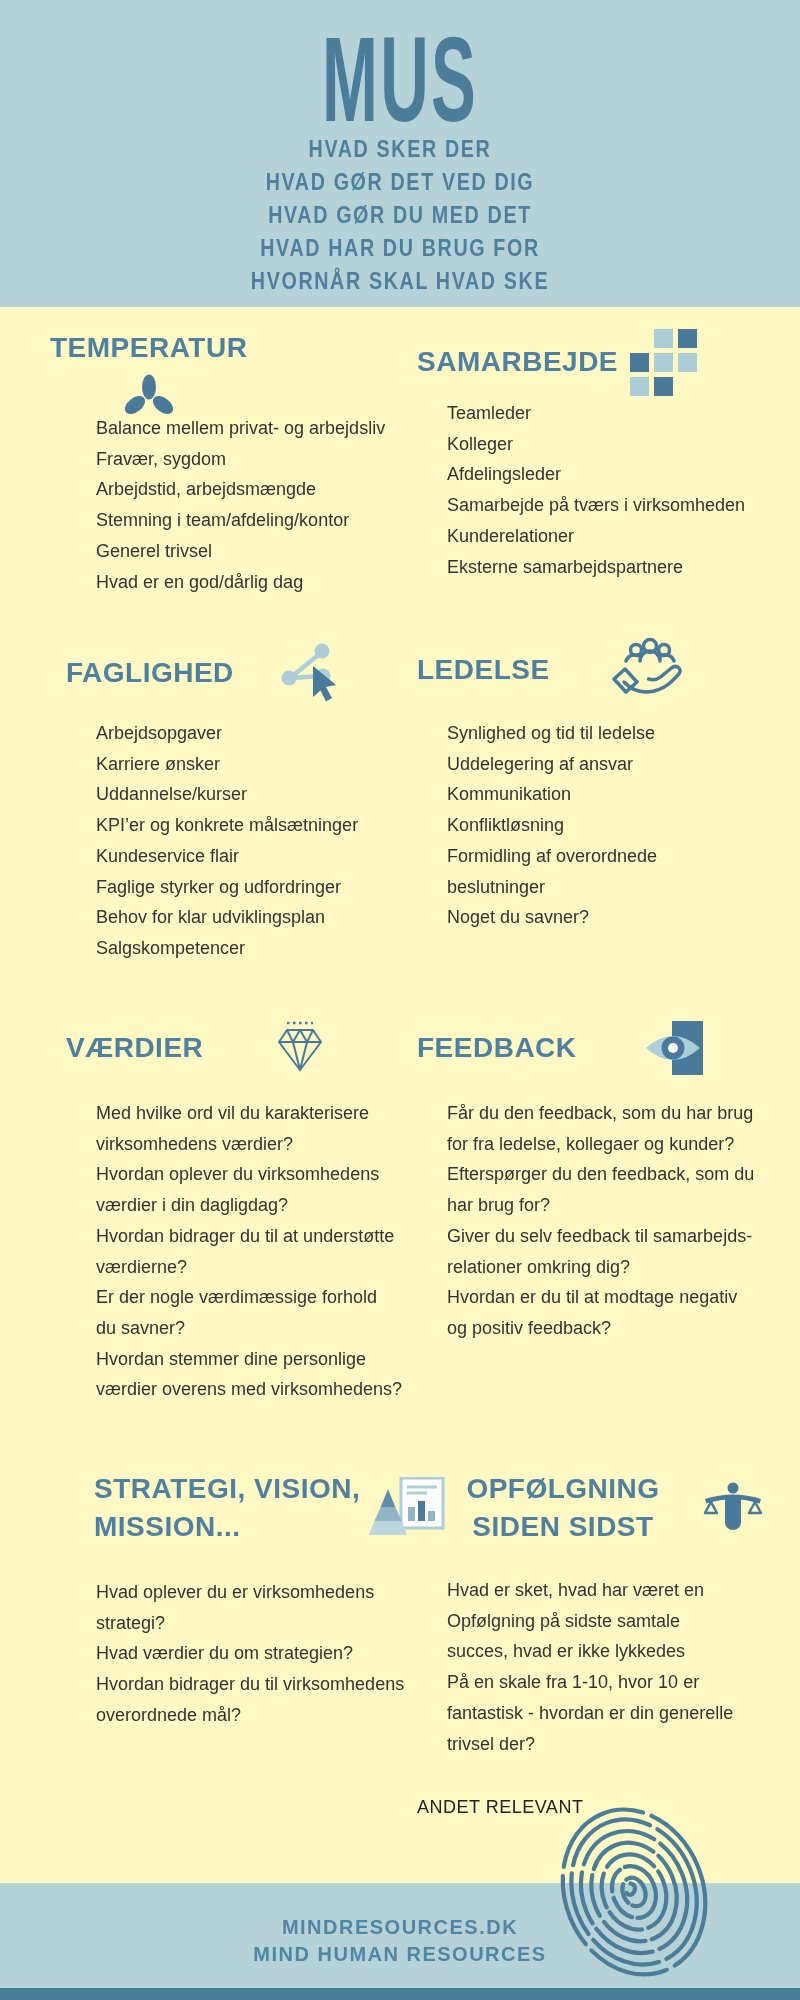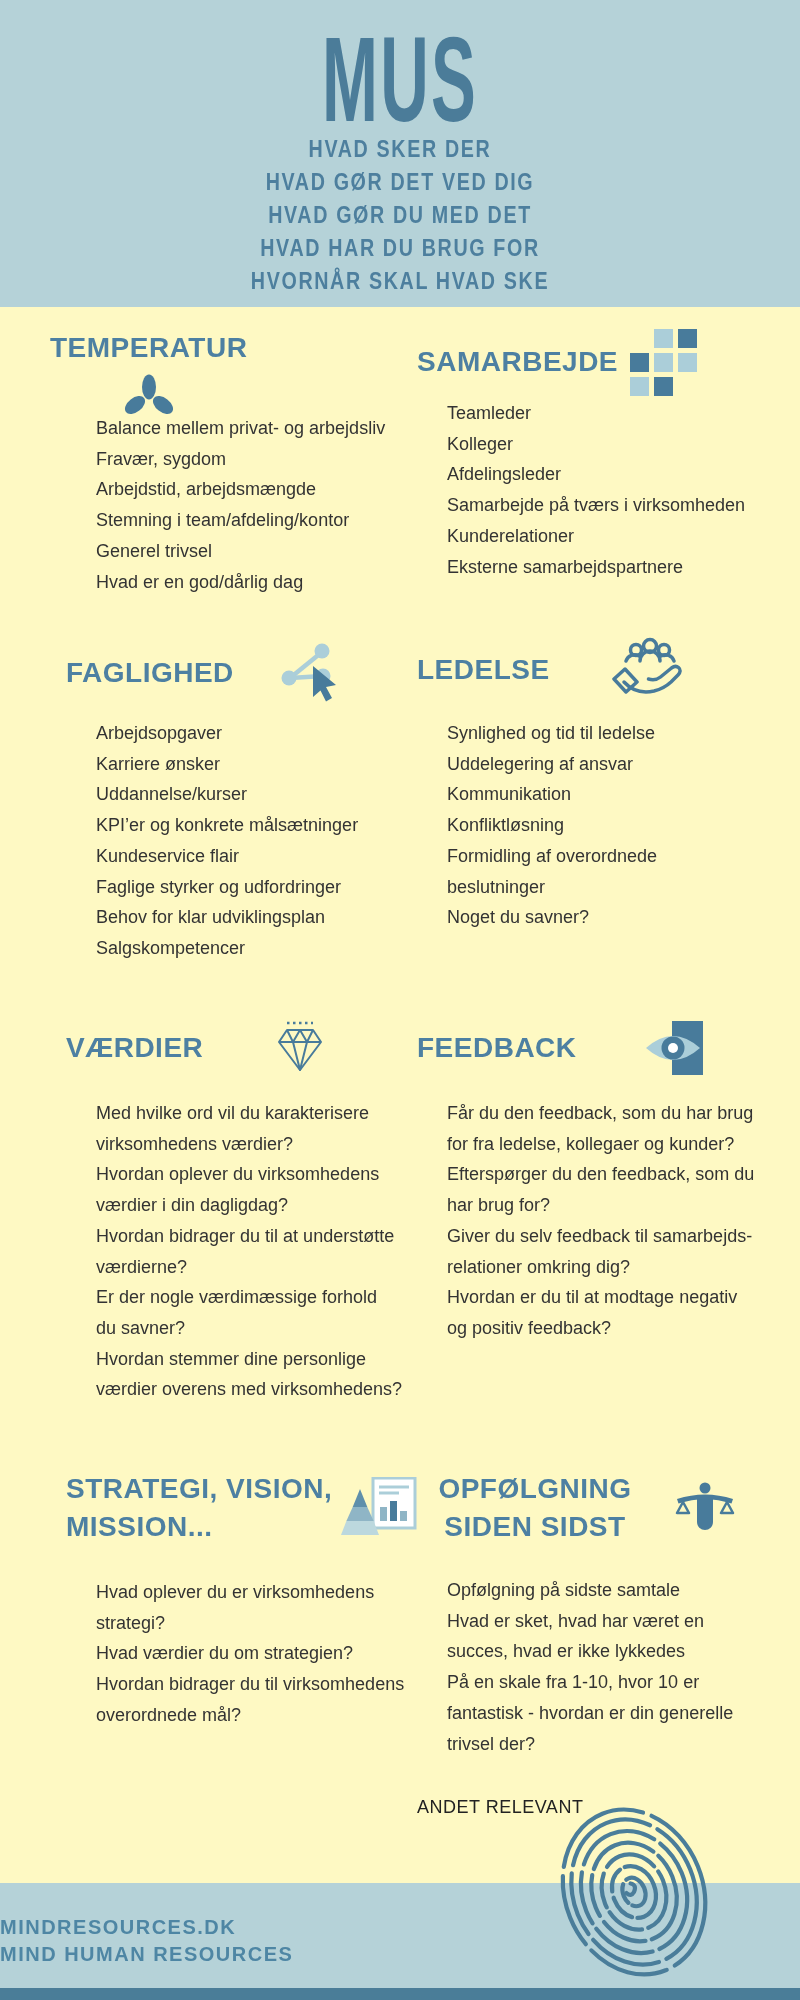--- a/index.html
+++ b/index.html
@@ -18,21 +18,21 @@
     letter-spacing:4px;transform:scaleX(.56);transform-origin:50% 0;
   }
   #mus-subtitle{
     position:absolute;top:132px;left:0;width:800px;text-align:center;
     font-size:24px;line-height:33px;font-weight:700;color:#4d7f9e;
     letter-spacing:2px;transform:scaleX(.82);transform-origin:50% 0;
   }
 
   .sec-head{position:absolute;display:flex;align-items:center;}
   .sh{font-size:28px;font-weight:700;color:#4d80a2;letter-spacing:.5px;white-space:nowrap;}
-  .h-two{line-height:38px;}
+  .h-two{line-height:38px;margin-left:28px;}
   .h-center{text-align:center;display:block;width:210px;}
   .sec-head svg{flex:0 0 auto;}
 
   #h-temperatur{left:50px;top:332px;height:60px;gap:10px;flex-direction:column;}
   #h-samarbejde{left:417px;top:327px;height:70px;gap:12px;}
   #h-faglighed{left:66px;top:642px;height:62px;gap:44px;}
   #h-ledelse{left:417px;top:637px;height:66px;gap:62px;}
   #h-vaerdier{left:66px;top:1018px;height:60px;gap:70px;}
   #h-feedback{left:417px;top:1018px;height:60px;gap:68px;}
   #h-strategi{left:66px;top:1468px;height:80px;gap:8px;}
@@ -47,21 +47,21 @@
   #l-vaerdier{left:66px;top:1098px;}
   #l-feedback{left:417px;top:1098px;}
   #l-strategi{left:66px;top:1577px;}
   #l-opfoelgning{left:417px;top:1575px;}
   #andet-relevant{
     position:absolute;left:417px;top:1792px;font-size:18px;line-height:30.7px;
     color:#222222;letter-spacing:.5px;
   }
 
   .footer-line{
-    position:absolute;left:0;width:800px;font-weight:700;
+    position:absolute;left:0;width:800px;text-align:center;font-weight:700;
     color:#4e86a4;letter-spacing:1.5px;font-size:20px;line-height:26px;
   }
   #footer-site{top:1914px;}
   #footer-name{top:1941px;}
 
   #fingerprint{position:absolute;left:556px;top:1798px;z-index:5;}
 </style>
 </head>
 <body>
 
@@ -259,22 +259,22 @@
         <path d="M3 17q28 -9 56 0l-1.5 4.5q-26.5 -8.5 -53 0z"></path>
       </g>
       <g fill="none" stroke="#487b9b" stroke-width="2.5" stroke-linejoin="round">
         <path d="M9 20l-6 11h12z"></path>
         <path d="M53 20l-6 11h12z"></path>
       </g>
     </svg>
   </div>
   <div class="sec-list" id="l-opfoelgning">
 
-  <div class="line">Opfølgning på sidste samtale</div>
-      <div class="line">Hvad er sket, hvad har været en</div>
+  <div class="line">Hvad er sket, hvad har været en</div>
+      <div class="line">Opfølgning på sidste samtale</div>
       <div class="line">succes, hvad er ikke lykkedes</div>
       <div class="line">På en skale fra 1-10, hvor 10 er</div>
       <div class="line">fantastisk - hvordan er din generelle</div>
       <div class="line">trivsel der?</div>
     </div>
   <div id="andet-relevant">ANDET RELEVANT</div>
 
   <svg id="fingerprint" width="156" height="188" viewBox="0 0 170 198">
     <g transform="rotate(-22 85 99)" fill="none" stroke="#4a7d9a" stroke-width="4.6" stroke-linecap="round">
       <ellipse cx="85" cy="99" rx="12" ry="16" stroke-dasharray="30 5 22 6"></ellipse>

